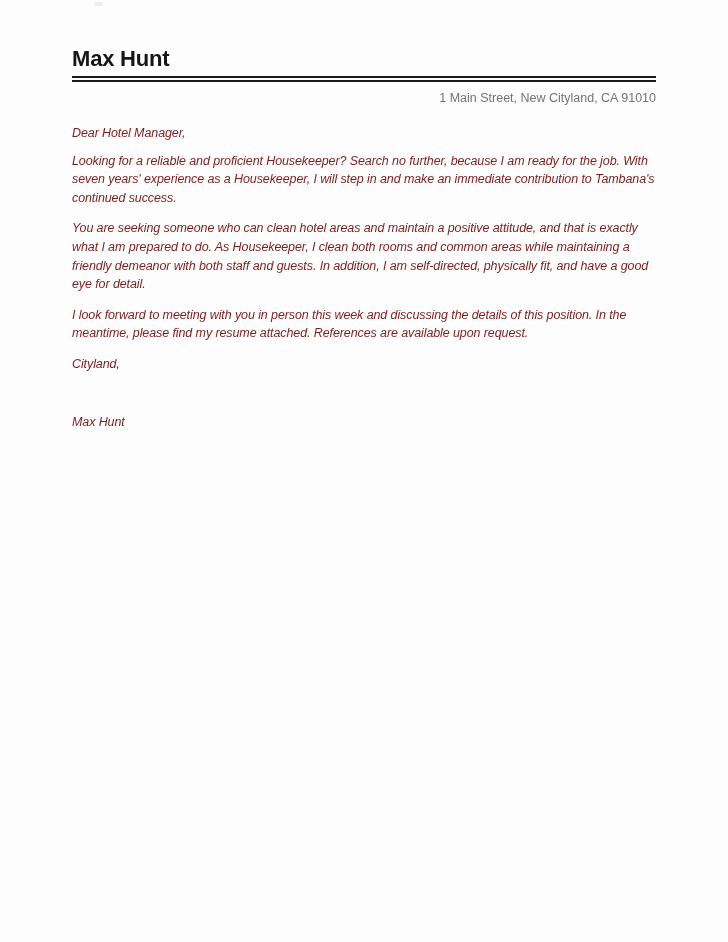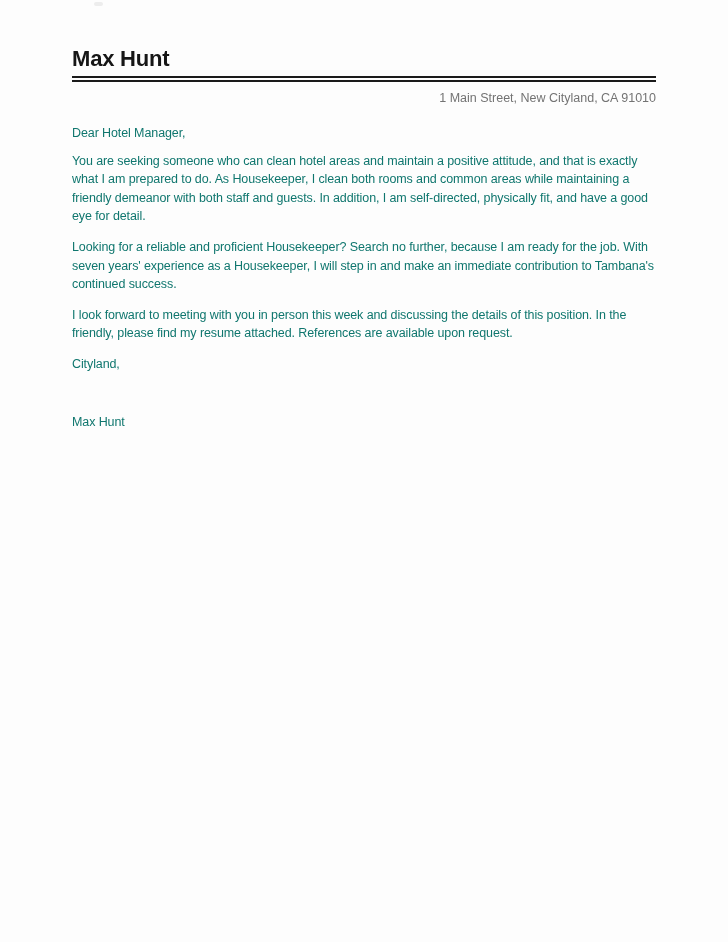--- a/index.html
+++ b/index.html
@@ -50,21 +50,22 @@
     text-align: right;
     font-size: 12.5px;
     line-height: 17px;
     color: #737373;
   }
   .letter-body {
     margin-top: 17px;
     font-size: 12.5px;
     line-height: 18.6px;
     letter-spacing: -0.1px;
-    color: #0f766e;
+    color: #7f1d1d;
+    font-style: italic;
   }
   .letter-body p {
     margin: 0 0 12px 0;
   }
   .greeting {
     margin-bottom: 9px !important;
   }
   .closing {
     margin-bottom: 0 !important;
   }
@@ -84,25 +85,25 @@
 
     <div class="double-rule"></div>
 
     <div class="contact-block">
       <div>1 Main Street, New Cityland, CA 91010</div>
     </div>
 
     <div class="letter-body">
       <p class="greeting">Dear Hotel Manager,</p>
 
+      <p>Looking for a reliable and proficient Housekeeper? Search no further, because I am ready for the job. With seven years' experience as a Housekeeper, I will step in and make an immediate contribution to Tambana's continued success.</p>
+
       <p>You are seeking someone who can clean hotel areas and maintain a positive attitude, and that is exactly what I am prepared to do. As Housekeeper, I clean both rooms and common areas while maintaining a friendly demeanor with both staff and guests. In addition, I am self-directed, physically fit, and have a good eye for detail.</p>
 
-      <p>Looking for a reliable and proficient Housekeeper? Search no further, because I am ready for the job. With seven years' experience as a Housekeeper, I will step in and make an immediate contribution to Tambana's continued success.</p>
-
-      <p>I look forward to meeting with you in person this week and discussing the details of this position. In the friendly, please find my resume attached. References are available upon request.</p>
+      <p>I look forward to meeting with you in person this week and discussing the details of this position. In the meantime, please find my resume attached. References are available upon request.</p>
 
       <p class="closing">Cityland,</p>
 
       <p class="signature">Max Hunt</p>
     </div>
 
   </div>
 </div>
 
 </body></html>

